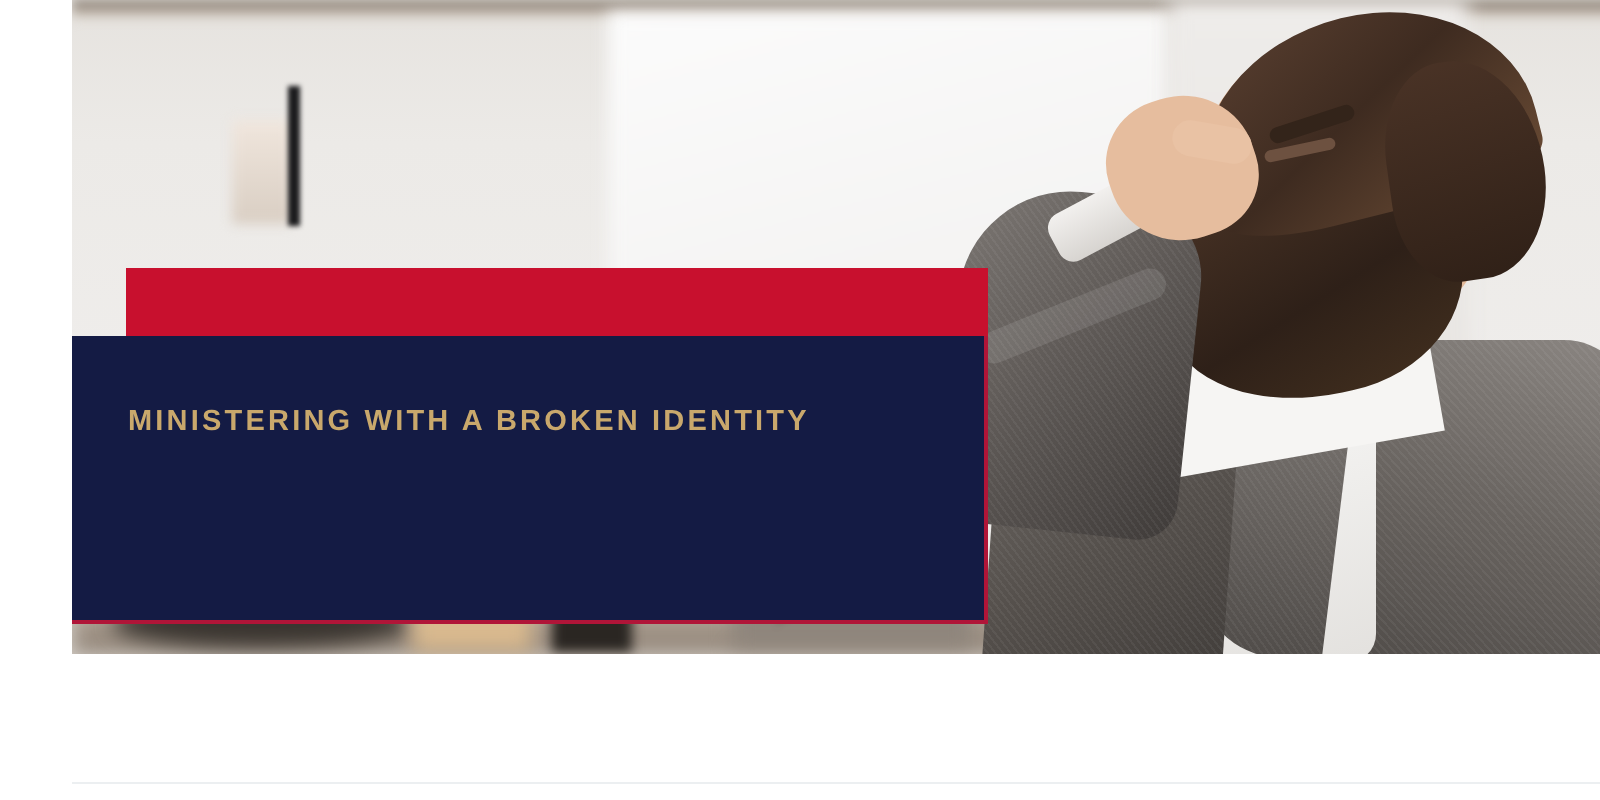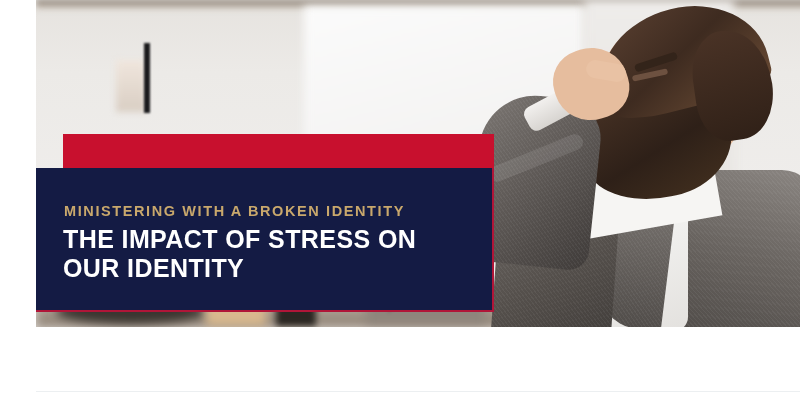--- a/index.html
+++ b/index.html
@@ -266,19 +266,18 @@
     </div>
   </div>
 
   <div class="redbar">
     <span class="blog-label">BLOG</span>
     <span class="url-label">WWW.DRDUANY.ORG</span>
   </div>
 
   <div class="navybox"></div>
   <div class="kicker">MINISTERING WITH A BROKEN IDENTITY</div>
-  <div class="headline">THE IMPACT OF STRESS ON OUR IDENTITY</div>
 
   <div class="footer">
     <div class="footer-rule"></div>
 
   </div>
 </div>
 
 </body></html>

